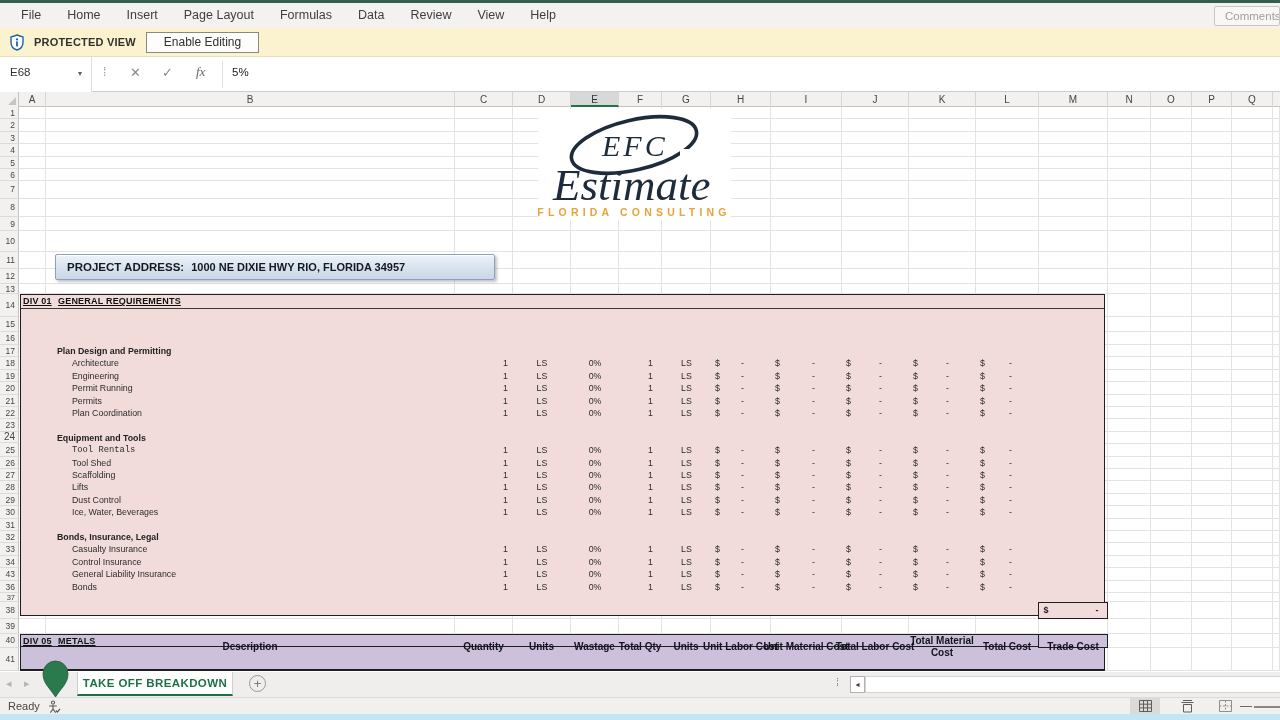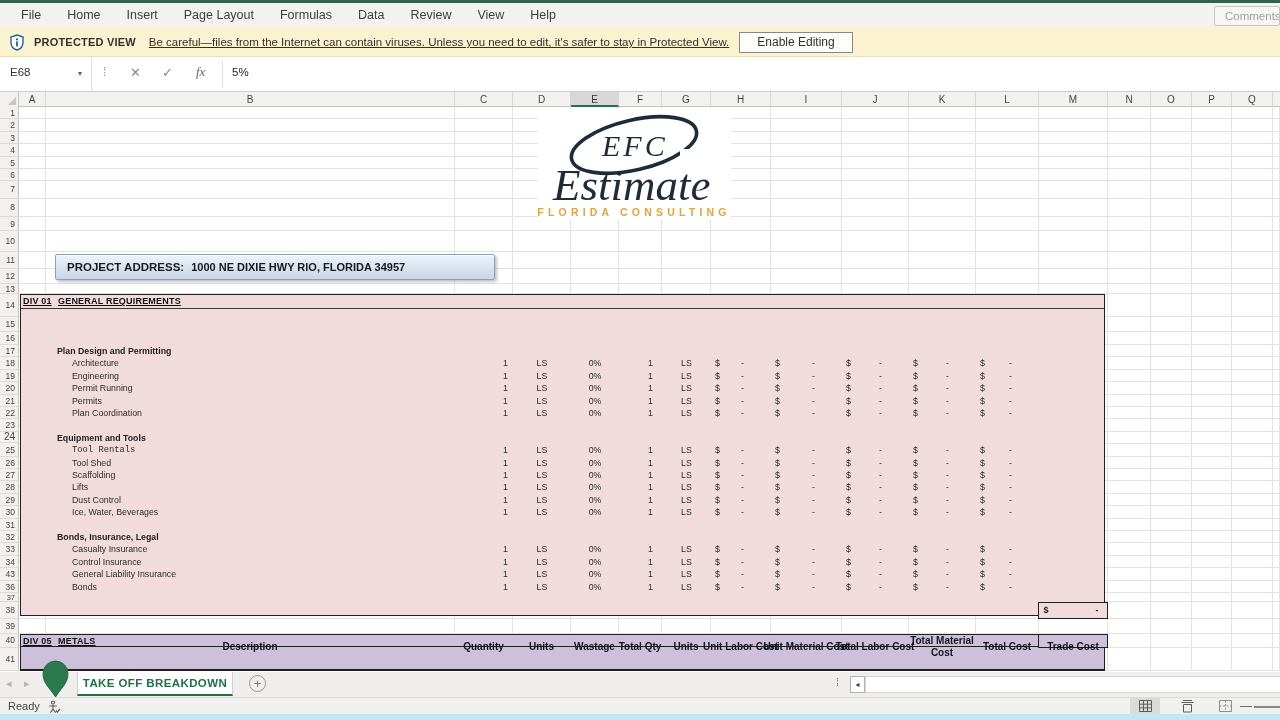--- a/index.html
+++ b/index.html
@@ -18,21 +18,21 @@
   .comments-btn { position:absolute; left:1214px; top:3px; width:66px; height:20px; background:#f8f7f6;
     border:1px solid #c8c6c4; border-radius:2px; display:flex; align-items:center; gap:4px; padding:0 6px;
     font-size:11.5px; color:#a19f9d; overflow:hidden; white-space:nowrap; }
   
   .pvbar { left:0; top:28px; width:1280px; height:29px; background:var(--pvyellow); display:flex; align-items:center; padding-left:9px; border-bottom:1px solid #e8e0b8; }
   .pv-label { font-size:11px; font-weight:bold; color:#323130; margin-left:9px; letter-spacing:.2px; white-space:nowrap; }
   .pv-msg { font-size:11.5px; color:#323130; text-decoration:underline; margin-left:13px; white-space:nowrap; }
   .pv-btn { margin-left:10px; height:21px; padding:0 17px; background:#fdfdfc; border:1px solid #8a8886; font-size:12px; color:#323130; font-family:"Liberation Sans",sans-serif; white-space:nowrap; }
   
   .fbar { left:0; top:57px; width:1280px; height:35px; background:#ffffff; border-bottom:1px solid #cfcdcb; }
-  .namebox { position:absolute; left:0; top:0; width:92px; height:34px; background:#fff; border-right:1px solid #e1dfdd; }
+  .namebox { position:absolute; left:0; top:0; width:92px; height:49px; background:#fff; border-right:1px solid #e1dfdd; }
   .namebox .ref { position:absolute; left:10px; top:9px; font-size:11.5px; color:#333; }
   .namebox .dd { position:absolute; right:9px; top:12px; font-size:8px; color:#605e5c; }
   .fbar .dots { position:absolute; left:103px; top:8px; color:#9a9896; font-size:12px; letter-spacing:-1px; }
   .fbar .fx-x { position:absolute; left:130px; top:8px; color:#8a8886; font-size:13px; }
   .fbar .fx-c { position:absolute; left:162px; top:8px; color:#8a8886; font-size:13px; }
   .fbar .fx { position:absolute; left:196px; top:7px; color:#666; font-size:13px; font-style:italic; font-family:"Liberation Serif",serif; }
   .fbar .sep2 { position:absolute; left:222px; top:4px; width:1px; height:27px; background:#e1dfdd; }
   .fbar .fval { position:absolute; left:232px; top:9px; font-size:11.5px; color:#222; }
   
   .sheet { left:0; top:92px; width:1280px; height:580px; background:#fff; overflow:hidden; }
@@ -117,21 +117,20 @@
   </div>
 </div>
 
 <div class="abs pvbar">
   <svg width="16" height="17" viewBox="0 0 16 17">
       <path d="M8 1 L14 3 V8.2 C14 12.4 11.4 15 8 16 C4.6 15 2 12.4 2 8.2 V3 Z" fill="#fff" stroke="#1b64a7" stroke-width="1.4"></path>
       <circle cx="8" cy="5.4" r="1.1" fill="#1b64a7"></circle>
       <rect x="7.1" y="7.4" width="1.8" height="5" fill="#1b64a7"></rect>
     </svg>
   <span class="pv-label">PROTECTED VIEW</span>
-  <span class="pv-msg">Be careful—files from the Internet can contain viruses. Unless you need to edit, it's safer to stay in Protected View.</span>
   <button class="pv-btn">Enable Editing</button>
 </div>
 
 <div class="abs fbar">
   <div class="namebox">
     <span class="ref">E68</span>
     <span class="dd">▾</span>
   </div>
   <span class="dots">⁞</span>
   <span class="fx-x">✕</span>

